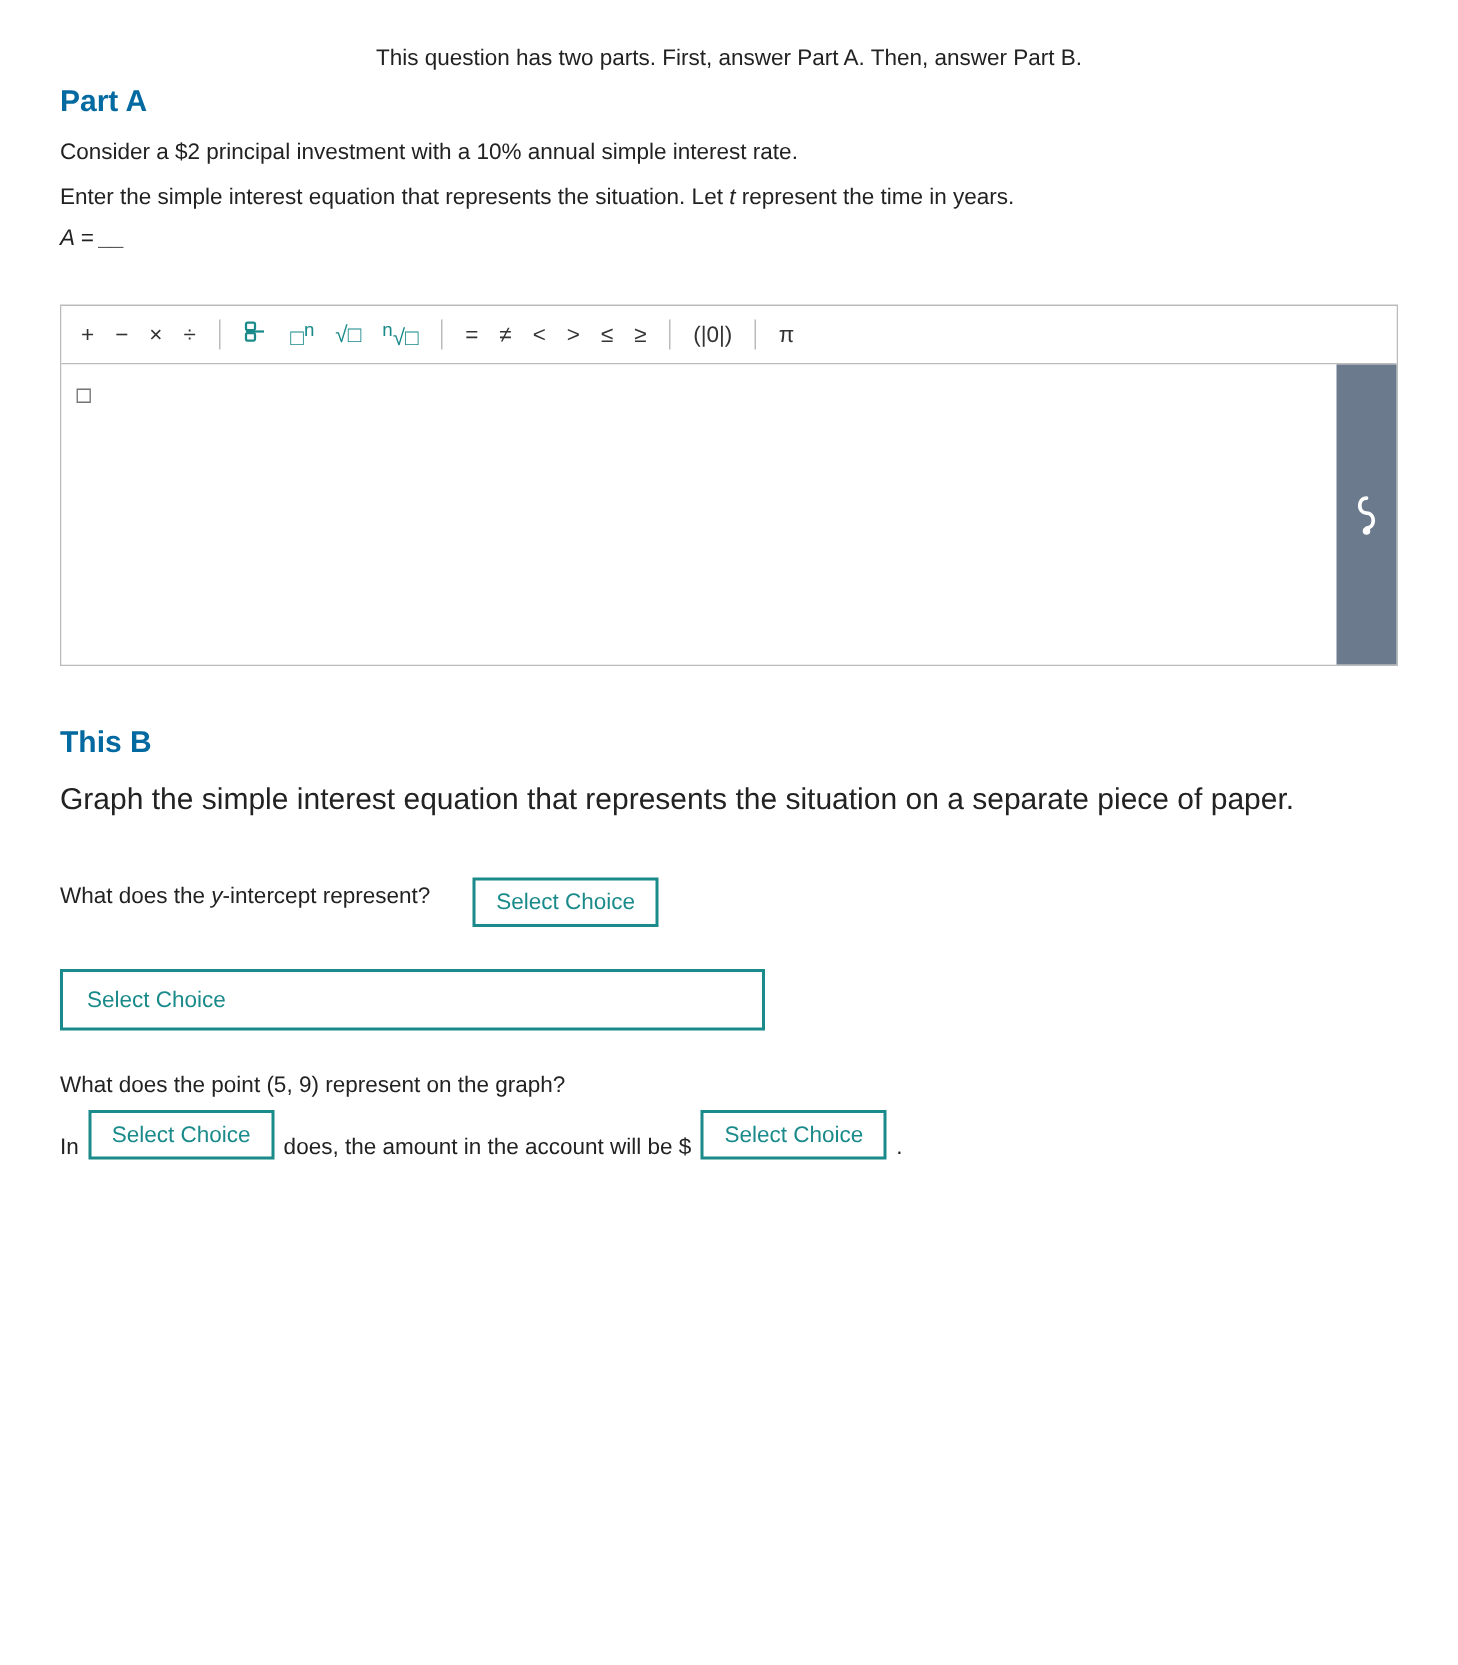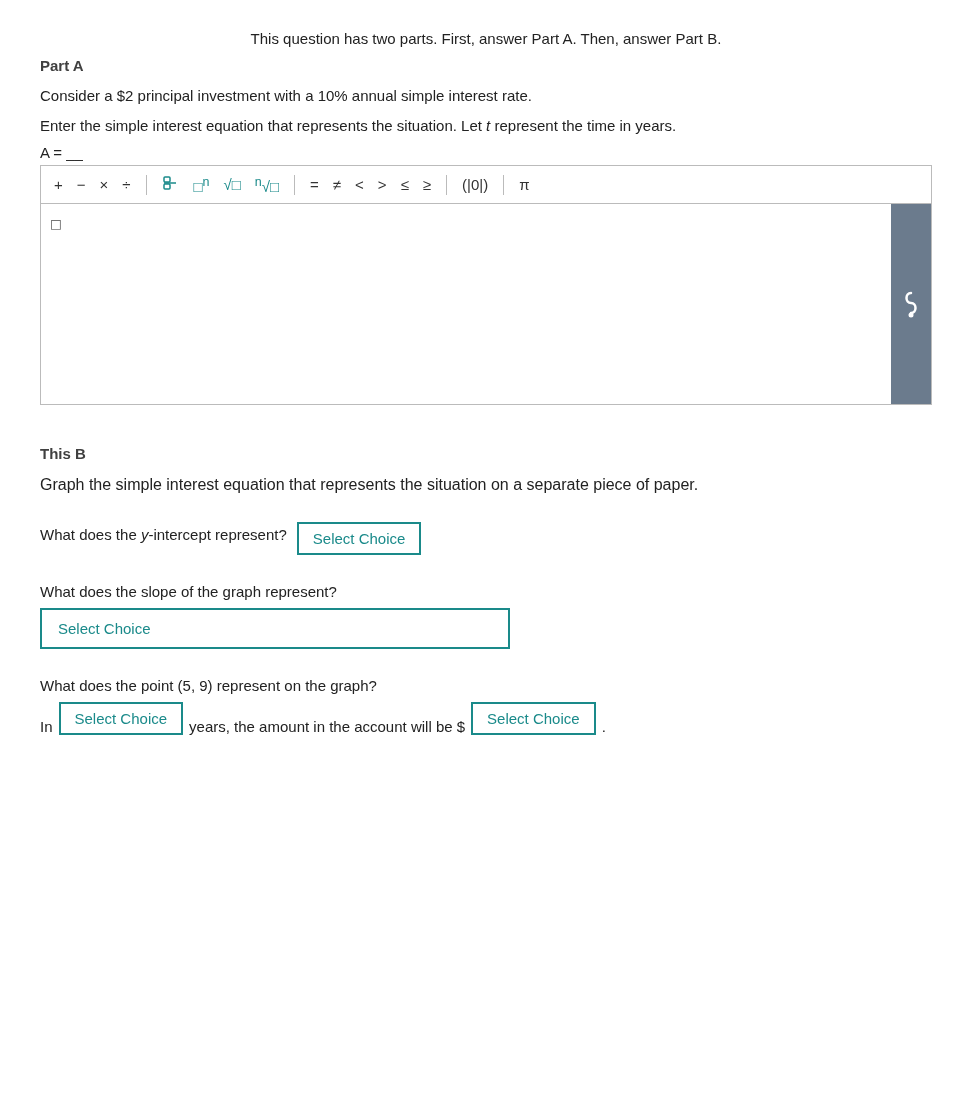--- a/index.html
+++ b/index.html
@@ -13,34 +13,35 @@
     }
 
     .intro-text {
       margin-bottom: 10px;
       font-size: 15px;
       text-align: center;
     }
 
     .part-label {
       font-weight: bold;
-      color: #404040;
-      font-size: 15px;
+      color: #0369a1;
+      font-size: 20px;
       margin-bottom: 10px;
     }
 
     .part-a-desc {
       font-size: 15px;
       line-height: 1.6;
       margin-bottom: 6px;
     }
 
     .equation-line {
       font-size: 15px;
-      margin-bottom: 4px;
+      margin-bottom: 36px;
+      font-style: italic;
     }
 
     .math-editor-container {
       border: 1px solid #bbb;
       margin-bottom: 40px;
     }
 
     .math-toolbar {
       display: flex;
       align-items: center;
@@ -97,23 +98,23 @@
 
     .math-side-handle svg {
       fill: white;
     }
 
     .part-b-section {
       margin-top: 10px;
     }
 
     .part-b-desc {
-      font-size: 16px;
+      font-size: 20px;
       line-height: 1.6;
-      margin-bottom: 24px;
+      margin-bottom: 36px;
     }
 
     .question-row {
       margin-bottom: 28px;
     }
 
     .question-text {
       font-size: 15px;
       margin-bottom: 8px;
     }
@@ -202,34 +203,33 @@
       </svg>
     </div>
   </div>
 </div>
 
 <div class="part-b-section">
   <p class="part-label">This B</p>
   <p class="part-b-desc">Graph the simple interest equation that represents the situation on a separate piece of paper.</p>
 
   <div class="question-row">
-    <div style="display:flex; align-items:center; gap:10px; flex-wrap:wrap;">
+    <div style="display:flex; align-items:center; gap:28px; flex-wrap:wrap;">
       <span class="question-text">What does the <span class="italic">y</span>-intercept represent?</span>
       <button class="select-choice-inline">Select Choice</button>
     </div>
   </div>
 
   <div class="question-row">
-    <p class="question-text">What does the slope of the graph represent?</p>
     <button class="select-choice-block">Select Choice</button>
   </div>
 
   <div class="question-row">
     <p class="question-text">What does the point (5, 9) represent on the graph?</p>
     <div class="question-inline">
       <span>In</span>
       <button class="select-choice-inline">Select Choice</button>
-      <span>years, the amount in the account will be $</span>
+      <span>does, the amount in the account will be $</span>
       <button class="select-choice-inline">Select Choice</button>
       <span>.</span>
     </div>
   </div>
 </div>
 
 </body></html>

